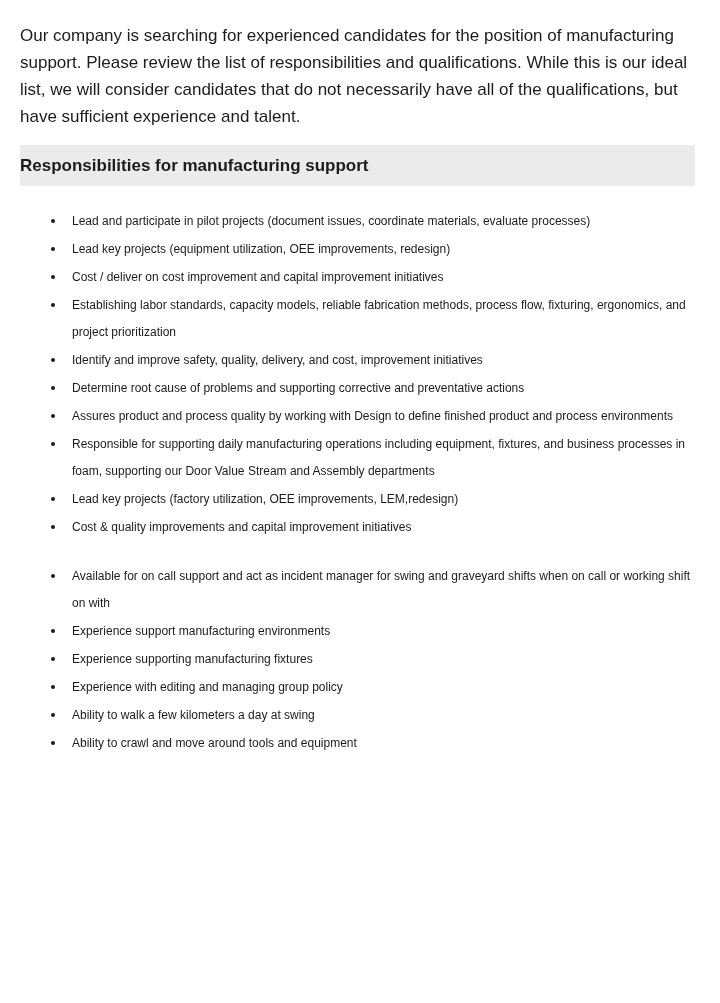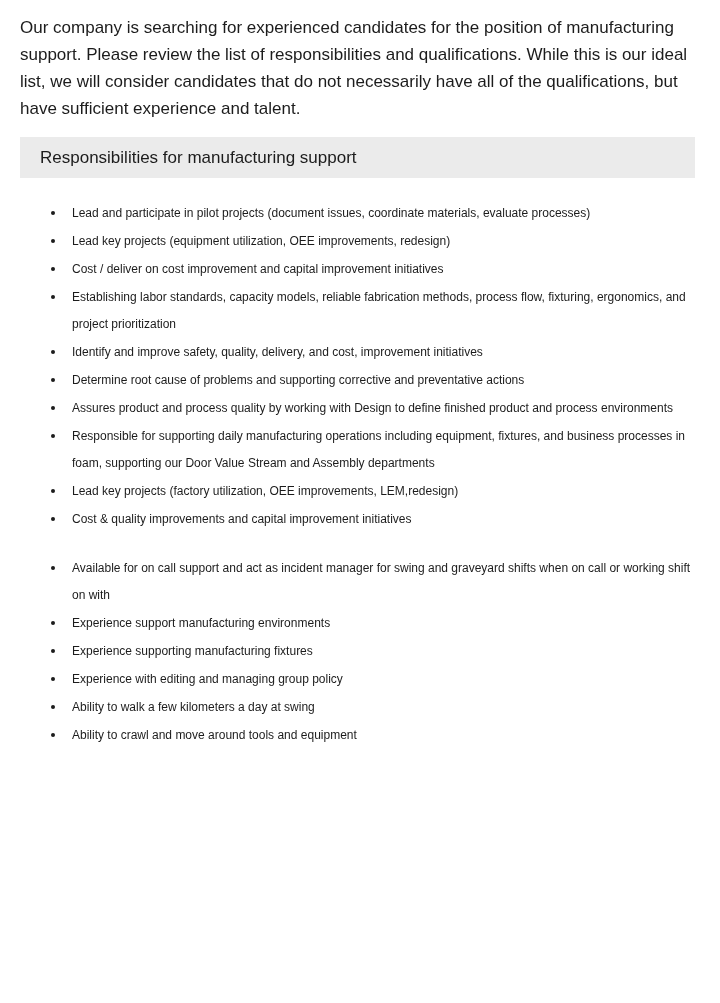--- a/index.html
+++ b/index.html
@@ -22,29 +22,28 @@
     font-size: 30px;
     font-weight: bold;
     text-align: center;
     line-height: 40px;
     margin: 0 0 16px 0;
     letter-spacing: 0.2px;
   }
   .intro {
     font-size: 17px;
     line-height: 27px;
-    margin: 8px 0 15px 0;
+    margin: 16px 0 15px 0;
   }
   .section-heading {
     background: #ebebeb;
     font-size: 17px;
-    font-weight: normal;
+    font-weight: bold;
     height: 41px;
     line-height: 41px;
-    padding-left: 20px;
     margin: 0;
   }
   .bullet-list {
     margin: 21px 0 18px 0;
     padding-left: 46px;
     font-size: 12px;
     line-height: 27px;
   }
   .bullet-list li {
     padding-left: 6px;

